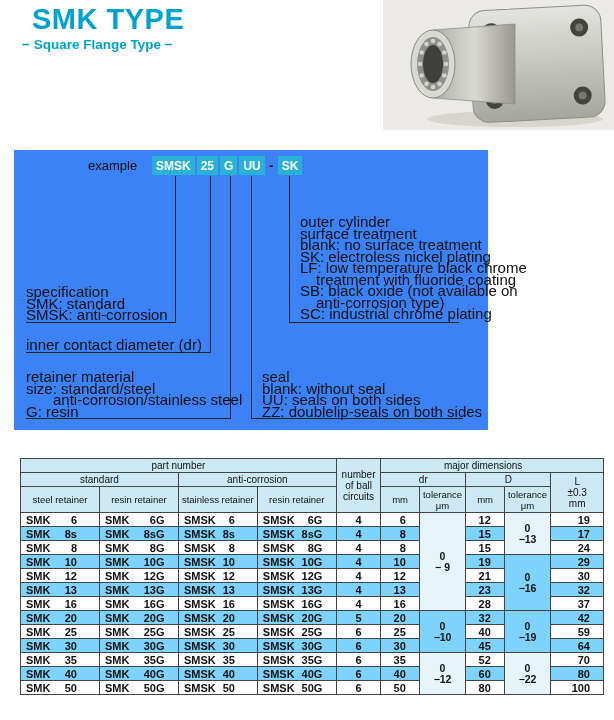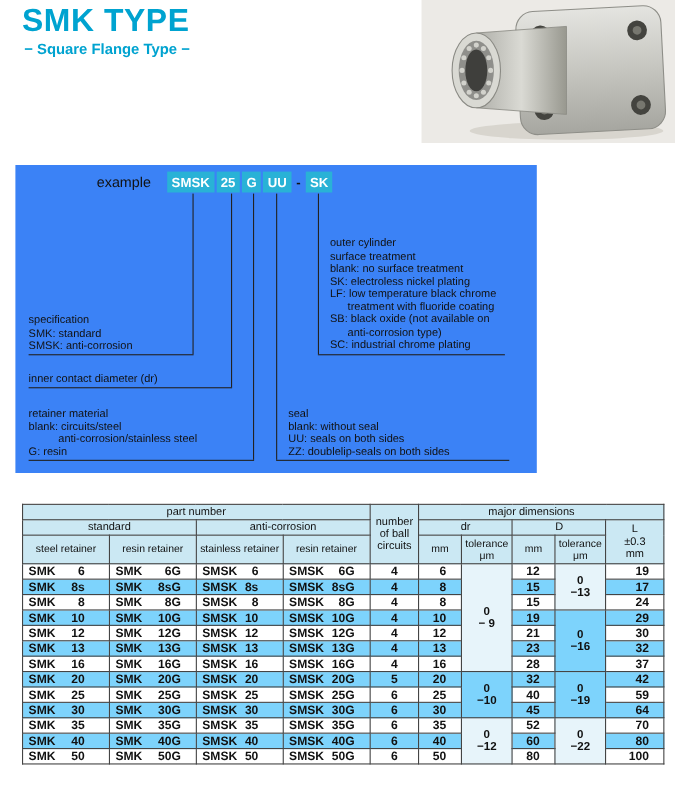--- a/index.html
+++ b/index.html
@@ -1,34 +1,34 @@
 <!DOCTYPE html>
 <html><head>
 <meta charset="utf-8">
 <style>
   * { margin:0; padding:0; box-sizing:border-box; }
   html,body { background:#ffffff; }
   body { font-family:"Liberation Sans", sans-serif; color:#111; }
   .page { position:relative; width:614px; height:720px; overflow:hidden; background:#fff; }
 
   
-  .title { position:absolute; left:20px; top:3px; font-size:29px; font-weight:bold; color:#00a3d0; letter-spacing:.5px; }
+  .title { position:absolute; left:32px; top:3px; font-size:29px; font-weight:bold; color:#00a3d0; letter-spacing:.5px; }
   .subtitle { position:absolute; left:22px; top:37px; font-size:13.5px; font-weight:bold; color:#00a3d0; }
   .photo { position:absolute; right:0; top:0; width:231px; height:130px; }
 
   .section-heading { position:absolute; left:20px; top:129px; font-size:12.5px; font-weight:bold; color:#00a3d0; }
 
   
   .panel { position:absolute; left:14px; top:150px; width:474px; height:280px; background:#3b82f6; }
   .example-label { position:absolute; left:74px; top:8px; font-size:13px; color:#111; }
   .segments { position:absolute; left:138px; top:6px; display:flex; gap:2px; align-items:stretch; }
   .seg { font-size:12px; font-weight:bold; background:#29b2d6; color:#fff; padding:3px 4px 2px; min-width:15px; text-align:center; height:19px; }
   .seg.plain { background:transparent; color:#111; min-width:9px; padding:3px 1px 2px; }
 
-  .callout { position:absolute; font-size:10px; line-height:11.5px; color:#111; white-space:nowrap; }
+  .callout { position:absolute; font-size:15px; line-height:11.5px; color:#111; white-space:nowrap; }
   .callout .ind1 { padding-left:16px; }
   .callout .ind2 { padding-left:27px; }
 
   .vline { position:absolute; width:1px; top:26px; background:#222; }
   .hline { position:absolute; height:1px; background:#222; }
 
   .note { position:absolute; left:14px; top:434px; font-size:11px; color:#111; }
 
   
   .dim-table { position:absolute; left:20px; top:458px; width:584px; border-collapse:collapse; table-layout:fixed; background:#fff; }
@@ -144,21 +144,21 @@
       <div>SMK: standard</div>
       <div>SMSK: anti-corrosion</div>
     </div>
 
     <div class="callout" style="left:12px;top:189px">
       <div>inner contact diameter (dr)</div>
     </div>
 
     <div class="callout" style="left:12px;top:221px">
       <div>retainer material</div>
-      <div>blank: circuits/steel</div>
+      <div>size: standard/steel</div>
       <div class="ind2">anti-corrosion/stainless steel</div>
       <div>G: resin</div>
     </div>
 
     <div class="callout" style="left:248px;top:221px">
       <div>seal</div>
       <div>blank: without seal</div>
       <div>UU: seals on both sides</div>
       <div>ZZ: doublelip-seals on both sides</div>
     </div>

